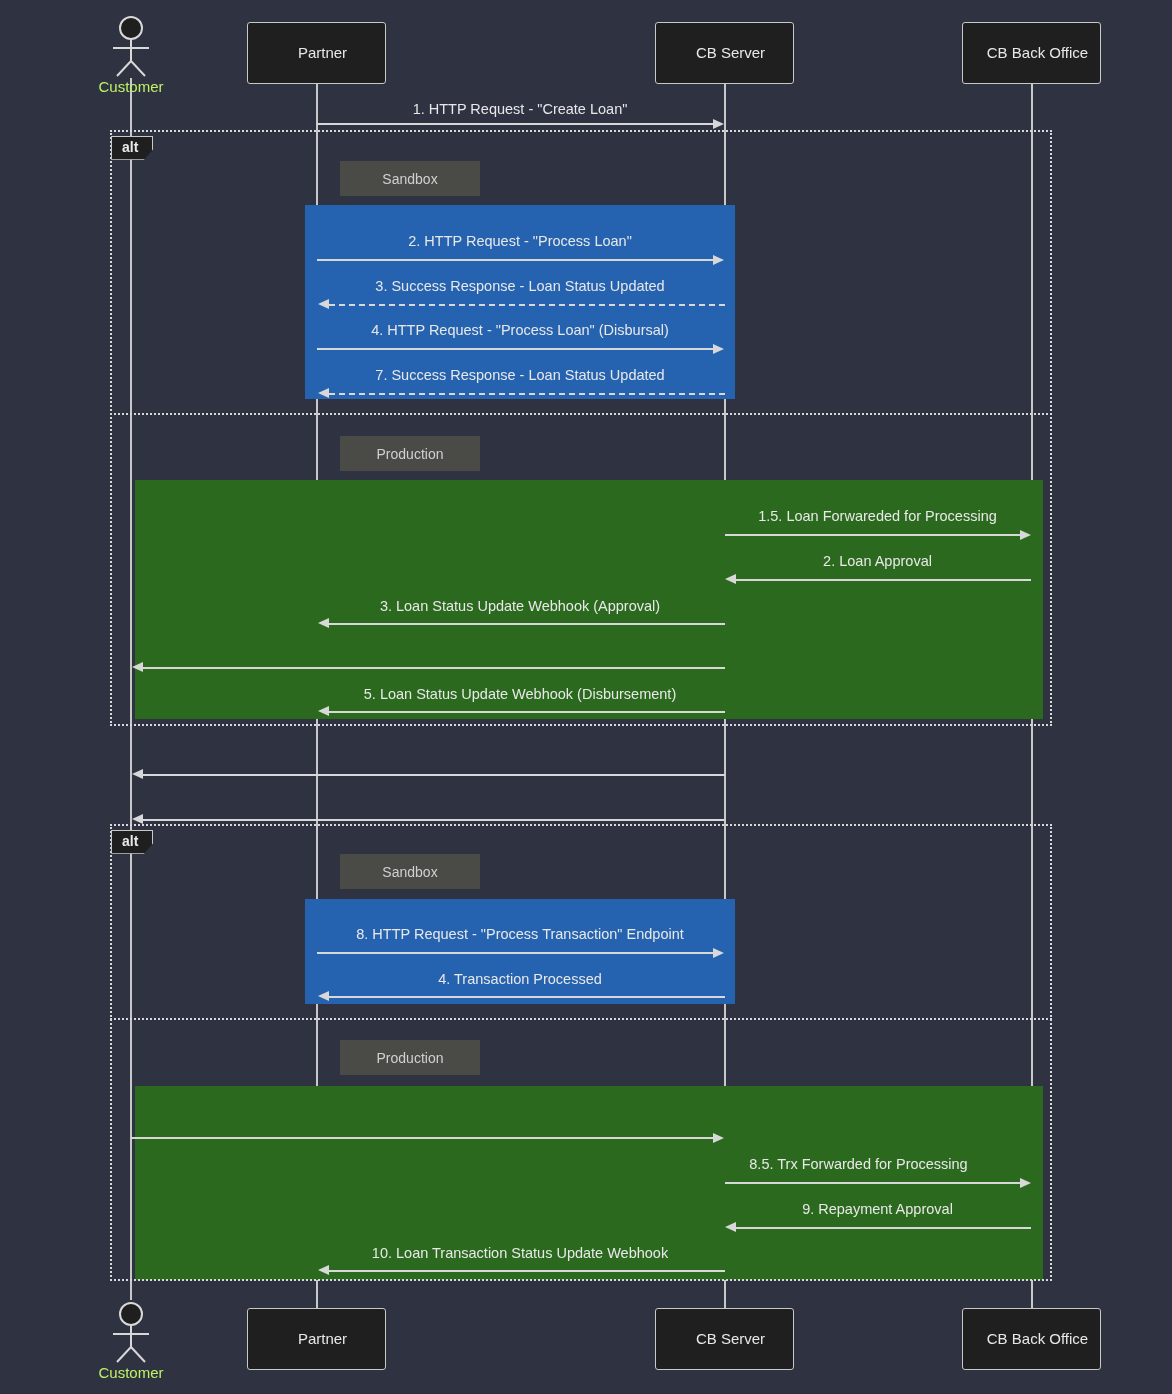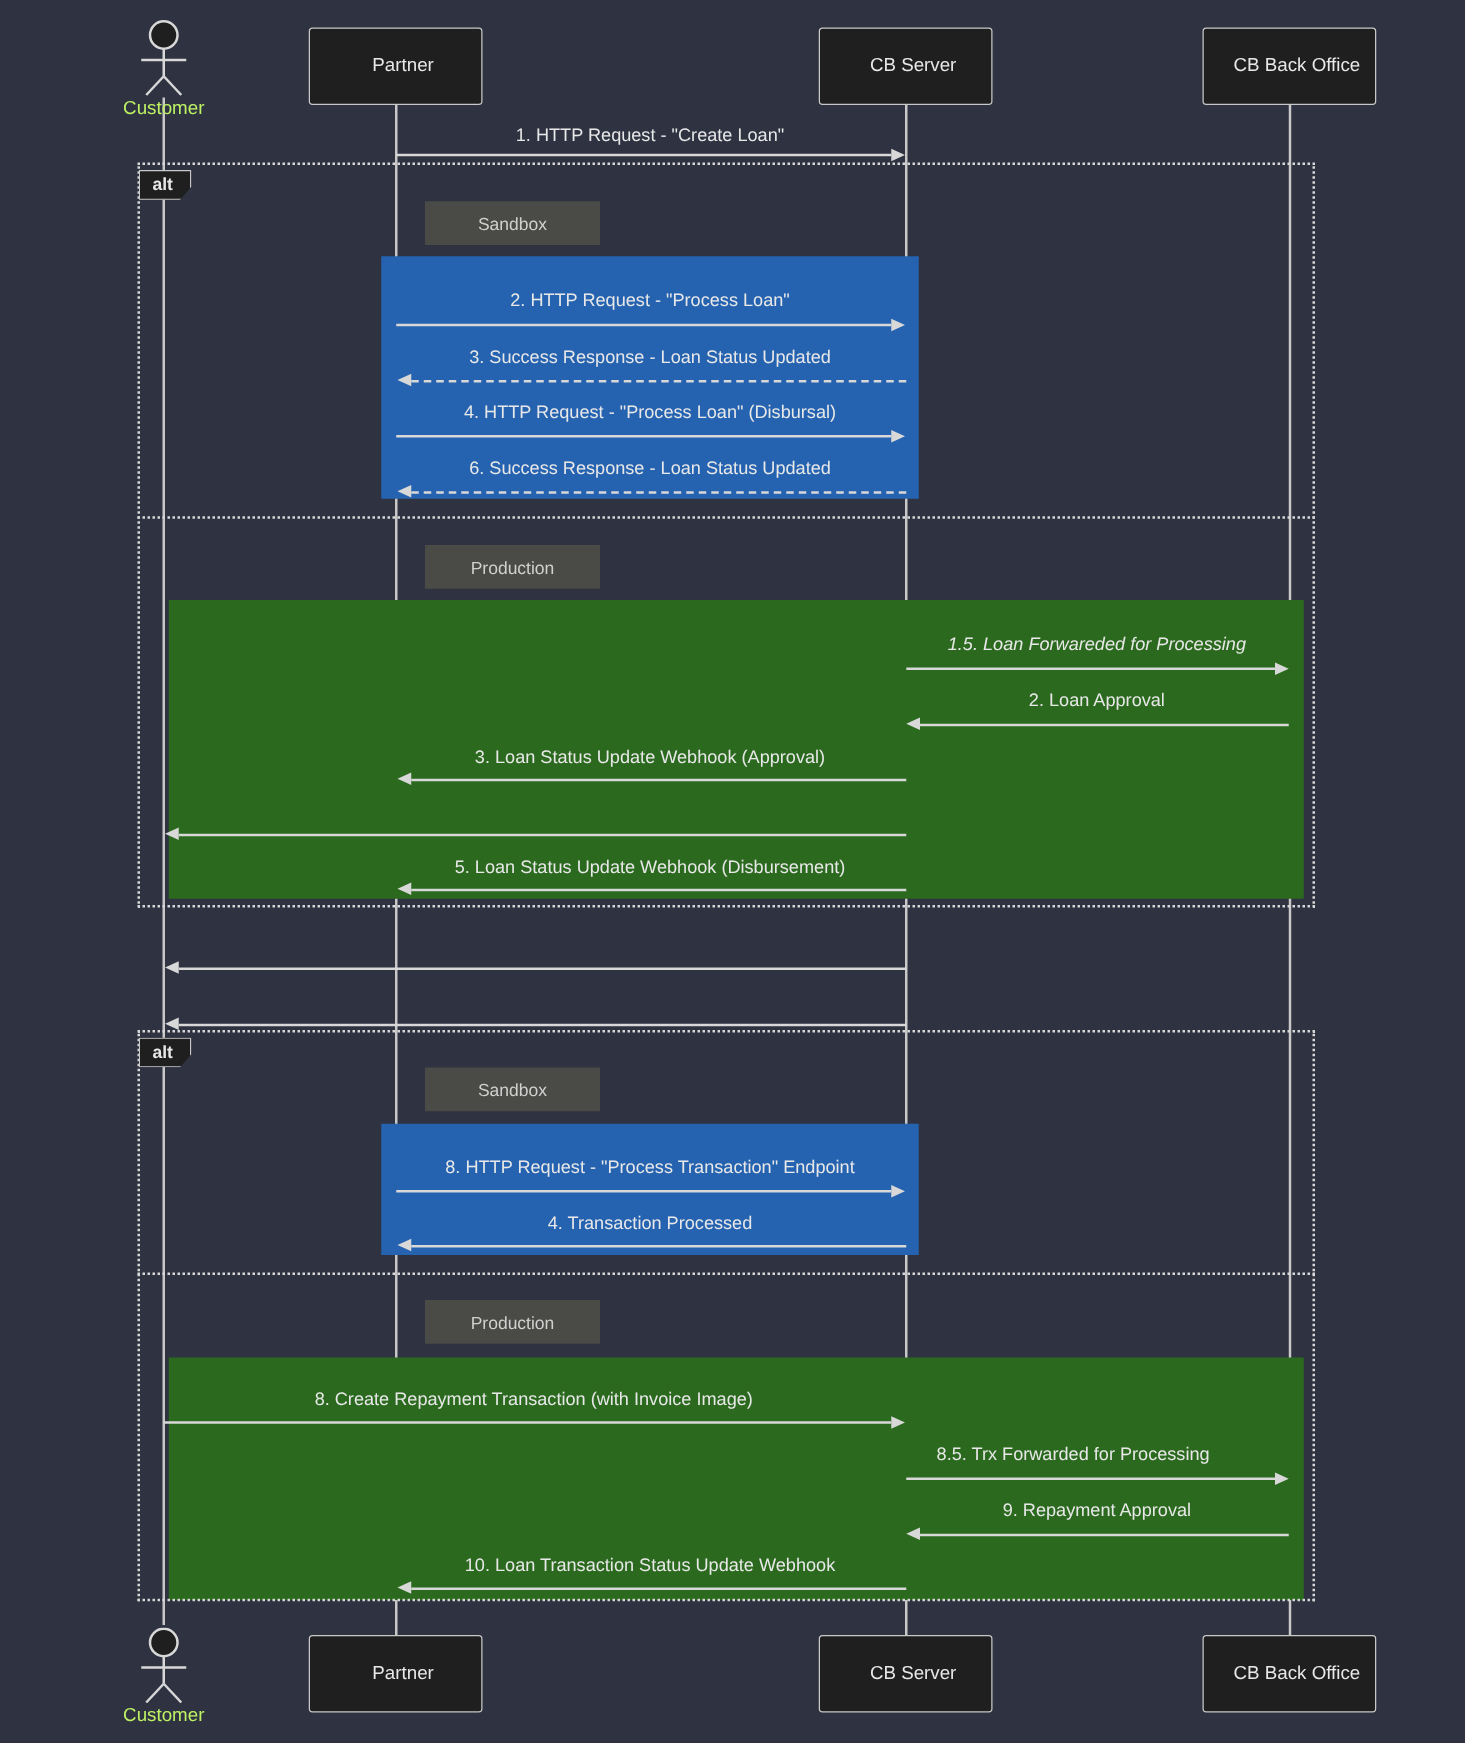--- a/index.html
+++ b/index.html
@@ -165,25 +165,25 @@
   <div class="arrow-head arrow-right" style="left:713px; top:255px;"></div>
 
   <div class="msg-label" style="left:316px; top:278px; width:408px;">3. Success Response - Loan Status Updated</div>
   <div class="msg-line dashed" style="left:329px; top:304px; width:396px;"></div>
   <div class="arrow-head arrow-left" style="left:318px; top:299px;"></div>
 
   <div class="msg-label" style="left:316px; top:322px; width:408px;">4. HTTP Request - "Process Loan" (Disbursal)</div>
   <div class="msg-line" style="left:317px; top:348px; width:396px;"></div>
   <div class="arrow-head arrow-right" style="left:713px; top:344px;"></div>
 
-  <div class="msg-label" style="left:316px; top:367px; width:408px;">6. Success Response - Loan Status Updated</div>
+  <div class="msg-label" style="left:316px; top:367px; width:408px;">7. Success Response - Loan Status Updated</div>
   <div class="msg-line dashed" style="left:329px; top:393px; width:396px;"></div>
   <div class="arrow-head arrow-left" style="left:318px; top:388px;"></div>
 
-  <div class="msg-label" style="left:724px; top:508px; width:307px;font-style:italic;">1.5. Loan Forwareded for Processing</div>
+  <div class="msg-label" style="left:724px; top:508px; width:307px;">1.5. Loan Forwareded for Processing</div>
   <div class="msg-line" style="left:725px; top:534px; width:295px;"></div>
   <div class="arrow-head arrow-right" style="left:1020px; top:530px;"></div>
 
   <div class="msg-label" style="left:724px; top:553px; width:307px;">2. Loan Approval</div>
   <div class="msg-line" style="left:736px; top:579px; width:295px;"></div>
   <div class="arrow-head arrow-left" style="left:725px; top:574px;"></div>
 
   <div class="msg-label" style="left:316px; top:598px; width:408px;">3. Loan Status Update Webhook (Approval)</div>
   <div class="msg-line" style="left:329px; top:623px; width:396px;"></div>
   <div class="arrow-head arrow-left" style="left:318px; top:618px;"></div>
@@ -209,21 +209,20 @@
   <div class="cond-label" style="left:340px; top:1040px; width:140px; height:35px;">Production</div>
 
   <div class="msg-label" style="left:316px; top:926px; width:408px;">8. HTTP Request - "Process Transaction" Endpoint</div>
   <div class="msg-line" style="left:317px; top:952px; width:396px;"></div>
   <div class="arrow-head arrow-right" style="left:713px; top:948px;"></div>
 
   <div class="msg-label" style="left:316px; top:971px; width:408px;">4. Transaction Processed</div>
   <div class="msg-line" style="left:329px; top:996px; width:396px;"></div>
   <div class="arrow-head arrow-left" style="left:318px; top:991px;"></div>
 
-  <div class="msg-label" style="left:130px; top:1112px; width:594px;">8. Create Repayment Transaction (with Invoice Image)</div>
   <div class="msg-line" style="left:131px; top:1137px; width:582px;"></div>
   <div class="arrow-head arrow-right" style="left:713px; top:1133px;"></div>
 
   <div class="msg-label" style="left:705px; top:1156px; width:307px;">8.5. Trx Forwarded for Processing</div>
   <div class="msg-line" style="left:725px; top:1182px; width:295px;"></div>
   <div class="arrow-head arrow-right" style="left:1020px; top:1178px;"></div>
 
   <div class="msg-label" style="left:724px; top:1201px; width:307px;">9. Repayment Approval</div>
   <div class="msg-line" style="left:736px; top:1227px; width:295px;"></div>
   <div class="arrow-head arrow-left" style="left:725px; top:1222px;"></div>

